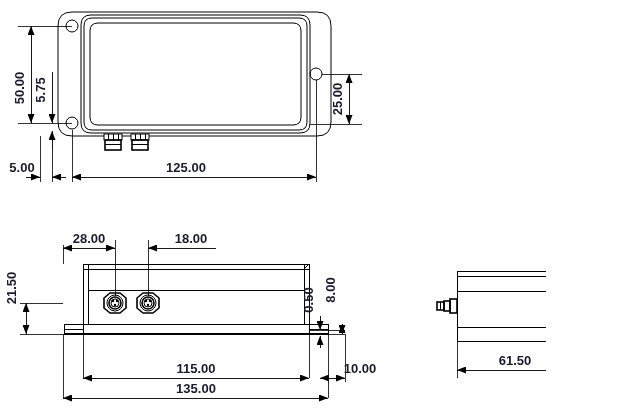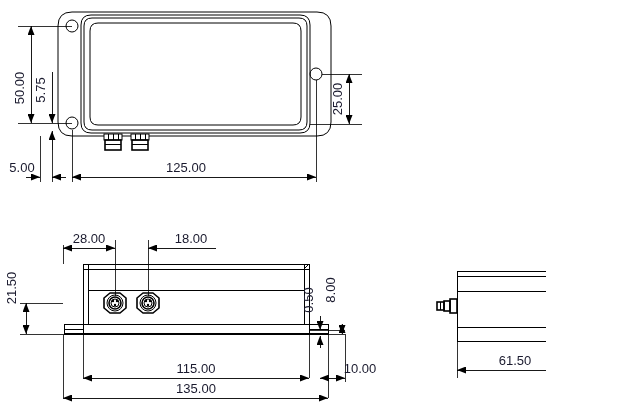--- a/index.html
+++ b/index.html
@@ -9,20 +9,21 @@
   }
   body {
     font-family: "Liberation Sans", sans-serif;
   }
   #drawing-root {
     position: relative;
     width: 546px;
     height: 420px;
     background: #ffffff;
     overflow: hidden;
+    font-weight: bold;
   }
   svg.cad {
     position: absolute;
     left: 0;
     top: 0;
     width: 622px;
     height: 420px;
   }
   .dimtext {
     font-family: "Liberation Sans", sans-serif;

